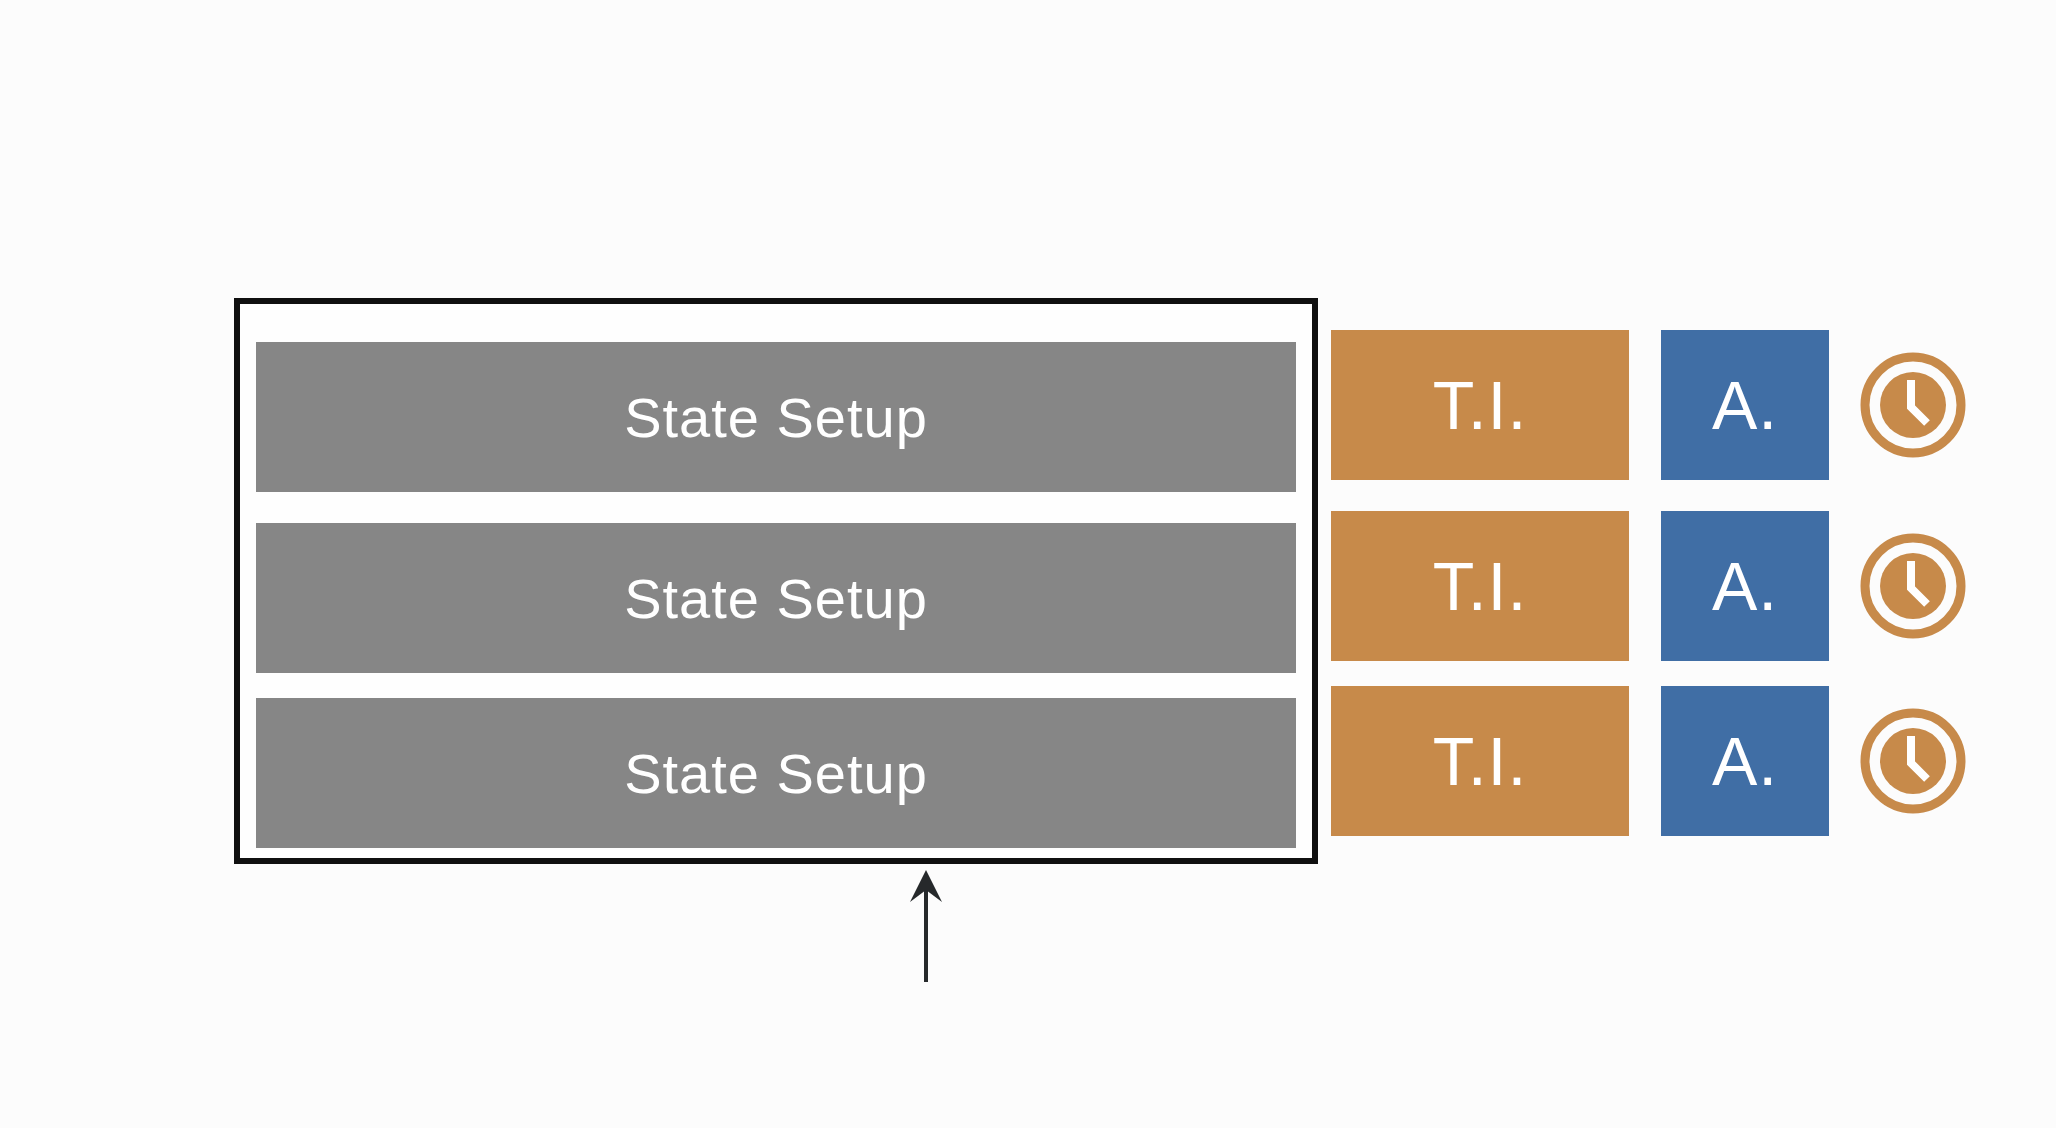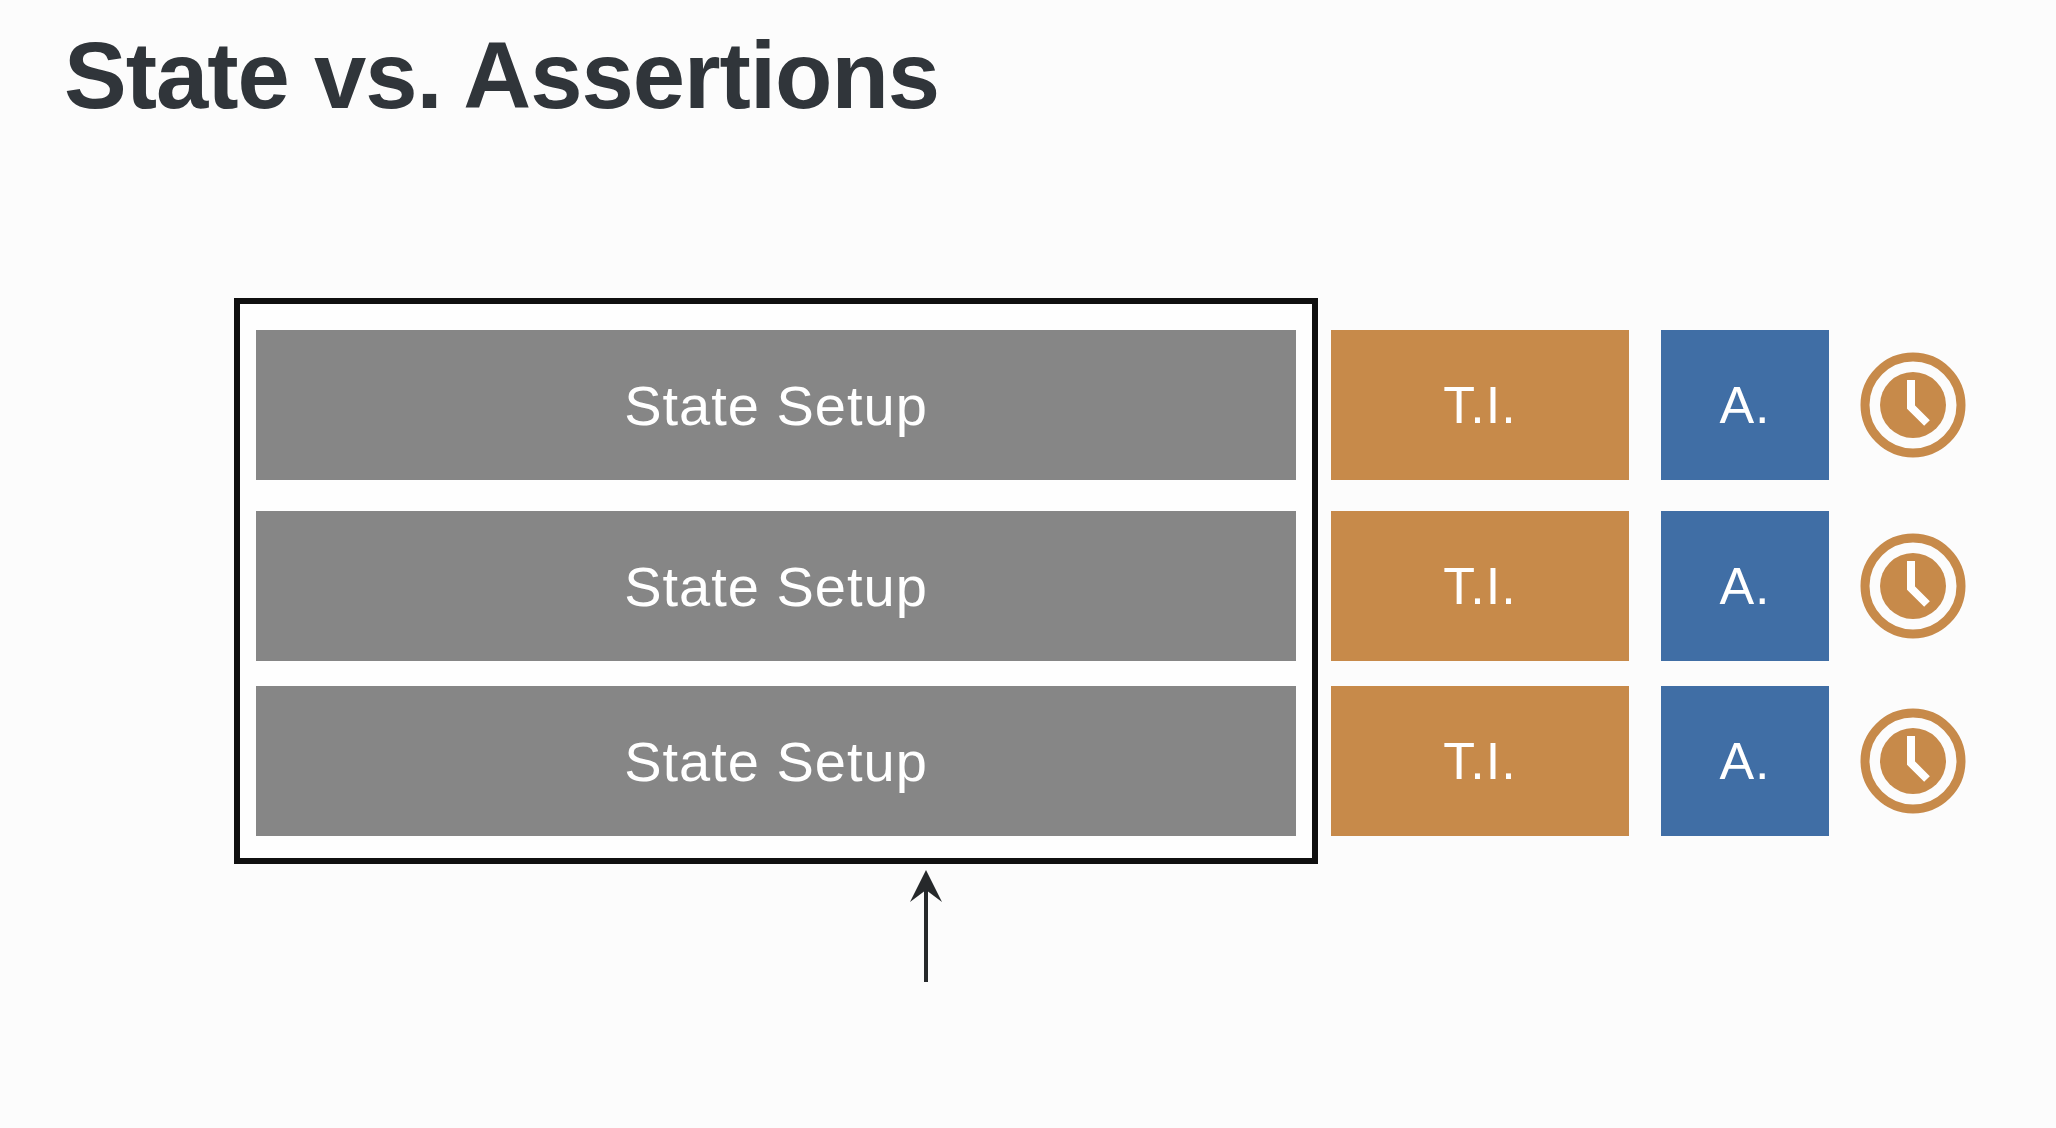--- a/index.html
+++ b/index.html
@@ -38,20 +38,21 @@
   }
   .state-bar {
     position: absolute;
     left: 16px;
     width: 1040px;
     height: 150px;
     background: #868686;
     display: flex;
     align-items: center;
     justify-content: center;
+    margin-top: 12px;
   }
   .state-bar .bar-label {
     color: #FFFFFF;
     font-size: 56px;
     font-weight: normal;
     letter-spacing: 1px;
   }
   .ti-box {
     position: absolute;
     left: 1331px;
@@ -67,21 +68,21 @@
     left: 1661px;
     width: 168px;
     height: 150px;
     background: #406EA5;
     display: flex;
     align-items: center;
     justify-content: center;
   }
   .ti-box .bar-label, .assert-box .bar-label {
     color: #FFFFFF;
-    font-size: 52px;
+    font-size: 68px;
     letter-spacing: 1px;
   }
   .clock {
     position: absolute;
     left: 1860px;
     width: 106px;
     height: 106px;
   }
   .row1-y { top: 330px; }
   .row2-y { top: 511px; }
@@ -106,21 +107,20 @@
     color: #303437;
     letter-spacing: 1px;
     white-space: nowrap;
   }
 </style>
 </head>
 <body>
 
 <div class="stage">
 
-  <div class="slide-title">State vs. Assertions</div>
 
   <div class="frame">
     <div class="state-bar" style="top:26px">
       <span class="bar-label">State Setup</span>
     </div>
     <div class="state-bar" style="top:207px">
       <span class="bar-label">State Setup</span>
     </div>
     <div class="state-bar" style="top:382px">
       <span class="bar-label">State Setup</span>

